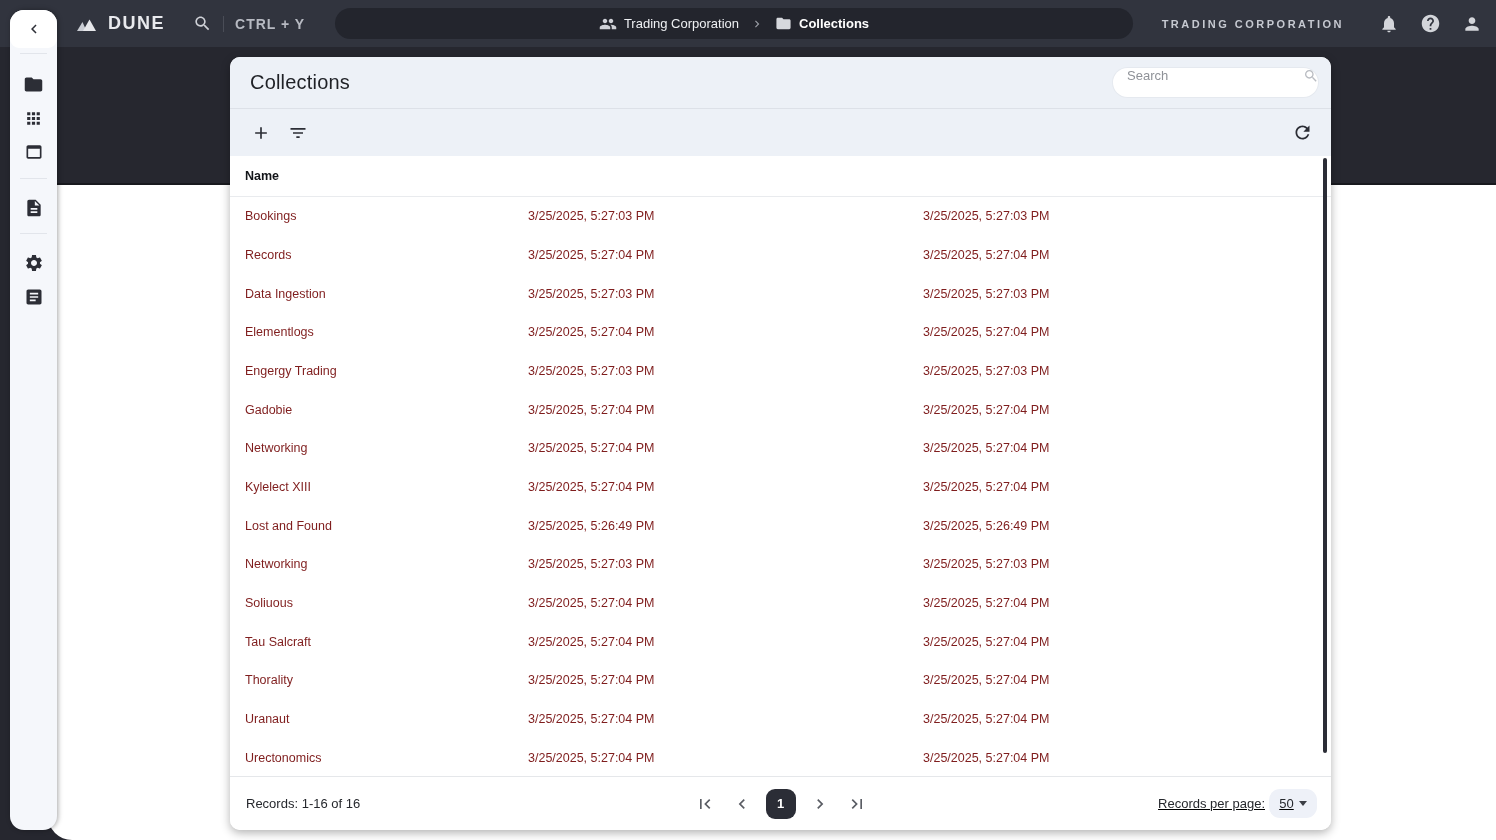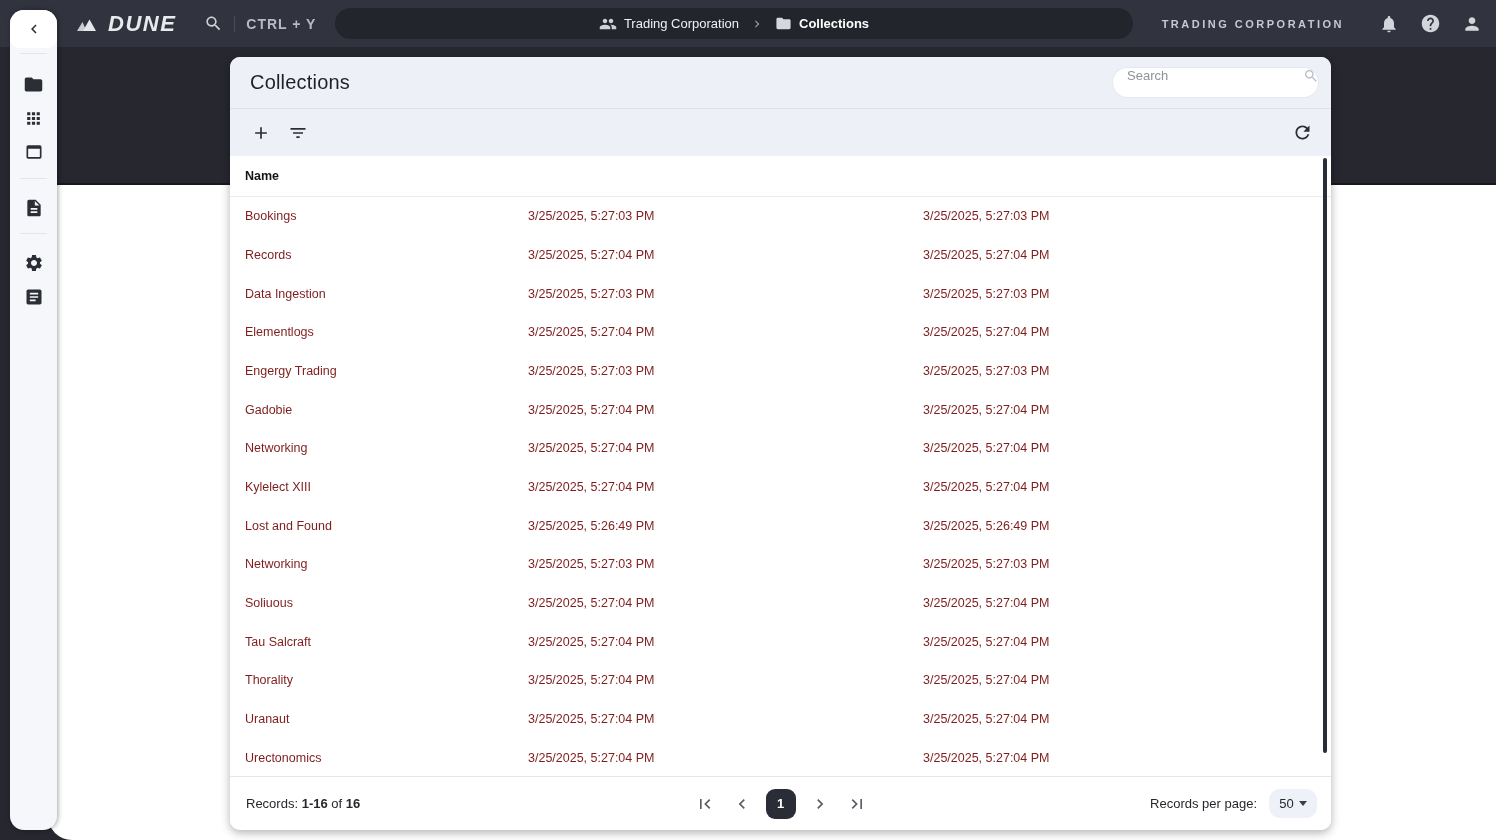--- a/index.html
+++ b/index.html
@@ -12,21 +12,21 @@
   svg { display:block; }
 
   
   .topbar {
     position:absolute; top:0; left:0; right:0; height:47px;
     background:#31343e;
     display:flex; align-items:center;
     z-index:30;
   }
   .logo-wrap { display:flex; align-items:center; gap:8px; margin-left:76px; }
-  .logo-text { color:#e9eaee; font-size:22px; font-weight:700; letter-spacing:1.5px;font-style:italic; }
+  .logo-text { color:#e9eaee; font-size:18px; font-weight:700; letter-spacing:1.5px; }
   .topbar-search { margin-left:28px; color:#cfd1d7; }
   .topbar-sep { width:1px; height:16px; background:#4a4d57; margin:0 11px; }
   .shortcut { color:#b7bac2; font-size:14px; font-weight:700; letter-spacing:1px; }
 
   .breadcrumb {
     position:absolute; left:335px; top:8px; width:798px; height:31px;
     background:#23252d; border-radius:16px;
     display:flex; align-items:center; justify-content:center; gap:11px;
   }
   .crumb { display:flex; align-items:center; gap:7px; }
@@ -123,35 +123,35 @@
     background:#2b2d36; border-radius:2px; z-index:25; cursor:pointer;
   }
 
   
   .card-footer {
     height:54px; border-top:1px solid #e5e7ea;
     display:flex; align-items:center; padding:0 14px 0 16px;
     position:relative; background:#fff;
   }
   .records-text { font-size:13px; color:#26282d; }
-  .records-text .b { font-weight:700;margin-top:36px; }
+  .records-text .b { font-weight:400;margin-top:36px; }
   .pagination {
     position:absolute; left:50%; top:50%; transform:translate(-50%,-50%);
     display:flex; align-items:center; gap:11px;
   }
   .pg-btn {
     width:26px; height:26px; display:flex; align-items:center; justify-content:center;
     color:#5a5d64; cursor:pointer;
   }
   .pg-current {
     width:30px; height:30px; background:#2b2d36; color:#fff; border-radius:9px;
     display:flex; align-items:center; justify-content:center;
     font-size:13px; font-weight:700; cursor:pointer;
   }
-  .per-page { margin-left:auto; display:flex; align-items:center; gap:12px; }
+  .per-page { margin-left:auto; display:flex; align-items:center; gap:4px;text-decoration:underline; }
   .per-page-label { font-size:13px; color:#26282d; }
   .per-page-select {
     width:48px; height:29px; background:#eef1f8; border-radius:11px;
     display:flex; align-items:center; justify-content:center; gap:5px;
     font-size:13px; color:#26282d; cursor:pointer;
   }
   .caret-down { width:0; height:0; border-left:4.5px solid transparent; border-right:4.5px solid transparent; border-top:5px solid #3b3e45; }
 </style>
 </head>
 <body>

